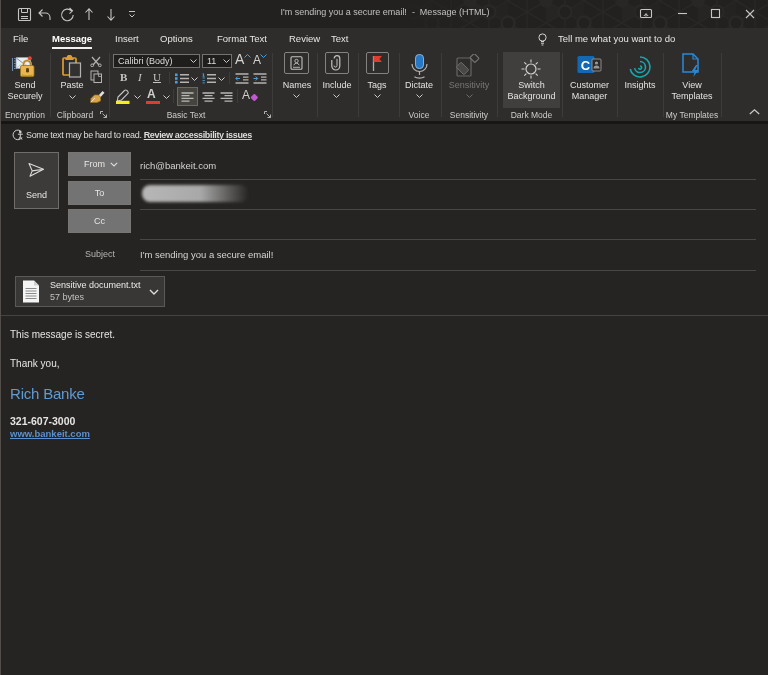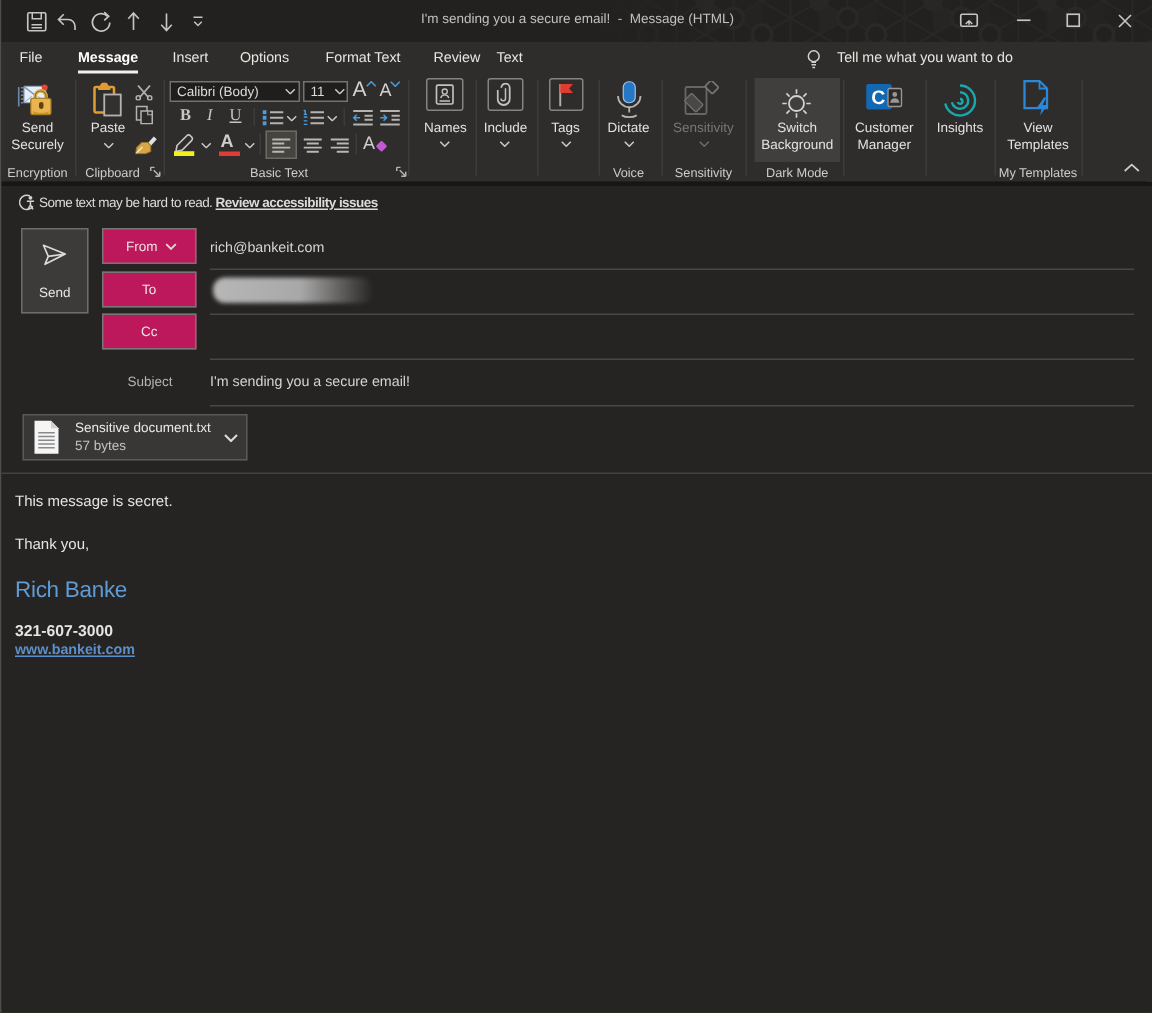--- a/index.html
+++ b/index.html
@@ -17,21 +17,21 @@
   #ribbon { position:absolute; left:0; top:50px; width:768px; height:71px; background:#2f2d2b; }
   #ribbonshadow { position:absolute; left:0; top:121px; width:768px; height:3px; background:#171615; }
   .gsep { position:absolute; top:3px; height:64px; width:1px; background:#3e3c3a; }
   .glabel { position:absolute; top:59px; height:12px; line-height:12px; font-size:8.5px; color:#cecccb; text-align:center; }
   .blabel { position:absolute; font-size:9px; color:#e4e2e0; text-align:center; line-height:11px; }
   .caret { position:absolute; width:7px; height:4px; }
   .launcher { position:absolute; top:61px; width:8px; height:8px; }
   
   #compose { position:absolute; left:0; top:124px; width:768px; height:551px; background:#262422; }
   .fieldline { position:absolute; left:139px; width:616px; height:1px; background:#4a4643; }
-  .hbtn { position:absolute; left:67px; width:63px; background:#be185d; border:1px solid #787572; color:#e8e6e4; font-size:9px; text-align:center; }
+  .hbtn { position:absolute; left:67px; width:63px; background:#737373; border:1px solid #787572; color:#e8e6e4; font-size:9px; text-align:center; }
   .fval { position:absolute; left:139px; color:#d6d4d2; font-size:9.5px; }
 </style>
 </head>
 <body>
 <div id="win">
   <div id="titlebar">
     <svg width="768" height="28">
       <defs>
         <pattern id="hex" width="76" height="44" patternUnits="userSpaceOnUse" patternTransform="translate(-6,-10)">
           <g stroke="#292725" stroke-width="1.2" fill="none">

